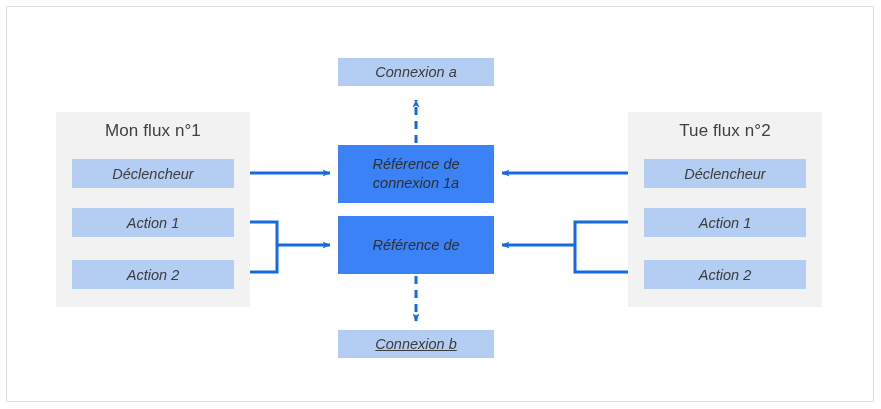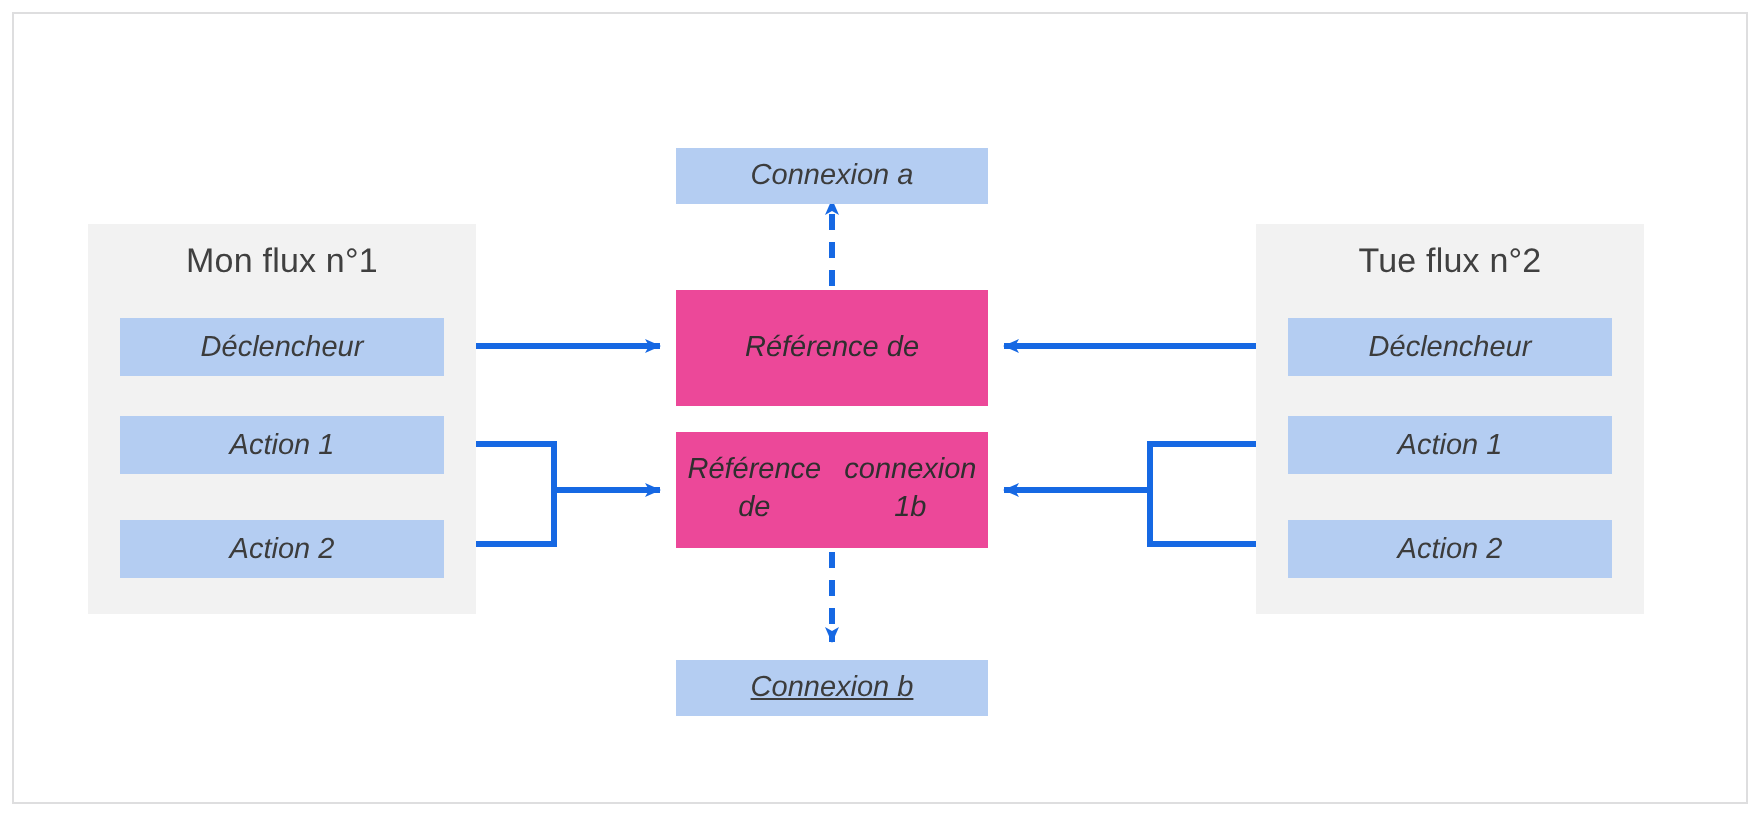--- a/index.html
+++ b/index.html
@@ -32,21 +32,21 @@
 
   
   .flow-panel {
     position: absolute;
     background: #f2f2f2;
     box-sizing: border-box;
     top: 112px;
     width: 194px;
     height: 195px;
   }
-  .flow-panel.left  { left: 44px; }
+  .flow-panel.left  { left: 56px; }
   .flow-panel.right { left: 628px; }
 
   .flow-title {
     position: absolute;
     top: 9px;
     left: 0;
     width: 100%;
     text-align: center;
     font-size: 17px;
     color: #404040;
@@ -79,35 +79,35 @@
     height: 28px;
     background: #b4cdf2;
     color: #3c3c3c;
     font-style: italic;
     font-size: 14.5px;
     display: flex;
     align-items: center;
     justify-content: center;
     box-sizing: border-box;
   }
-  .conn-a { top: 74px; }
+  .conn-a { top: 58px; }
   .conn-b { top: 330px; text-decoration: underline; }
 
   .ref-box {
     position: absolute;
     left: 338px;
     width: 156px;
     height: 58px;
-    background: #ec4899;
+    background: #3b82f6;
     color: #2f2f2f;
     font-style: italic;
     font-size: 14.5px;
     line-height: 19px;
     display: flex;
-    flex-direction: row;
+    flex-direction: column;
     align-items: center;
     justify-content: center;
     text-align: center;
     box-sizing: border-box;
   }
   .ref-1a { top: 145px; }
   .ref-1b { top: 216px; }
   .ref-box span { display: block; }
 
   
@@ -170,22 +170,22 @@
     <div class="flow-title">Tue flux n°2</div>
     <div class="step-box step-trigger">Déclencheur</div>
     <div class="step-box step-a1">Action 1</div>
     <div class="step-box step-a2">Action 2</div>
   </div>
 
   <div class="conn-box conn-a">Connexion a</div>
 
   <div class="ref-box ref-1a">
     <span>Référence de</span>
+    <span>connexion 1a</span>
   </div>
 
   <div class="ref-box ref-1b">
     <span>Référence de</span>
-    <span>connexion 1b</span>
   </div>
 
   <div class="conn-box conn-b">Connexion b</div>
 
 </div>
 
 </body></html>

